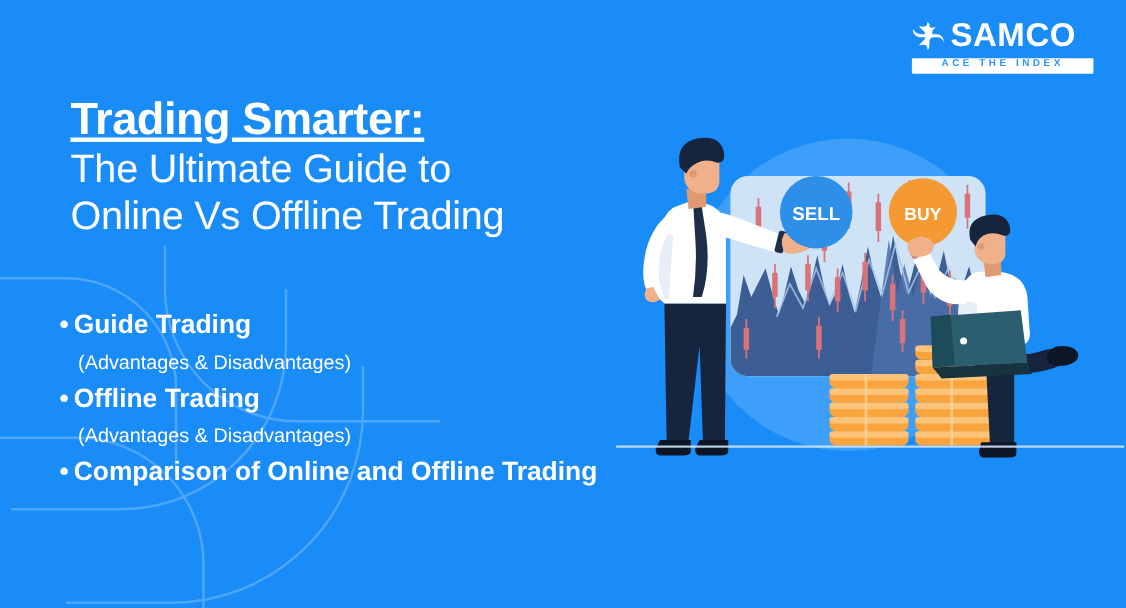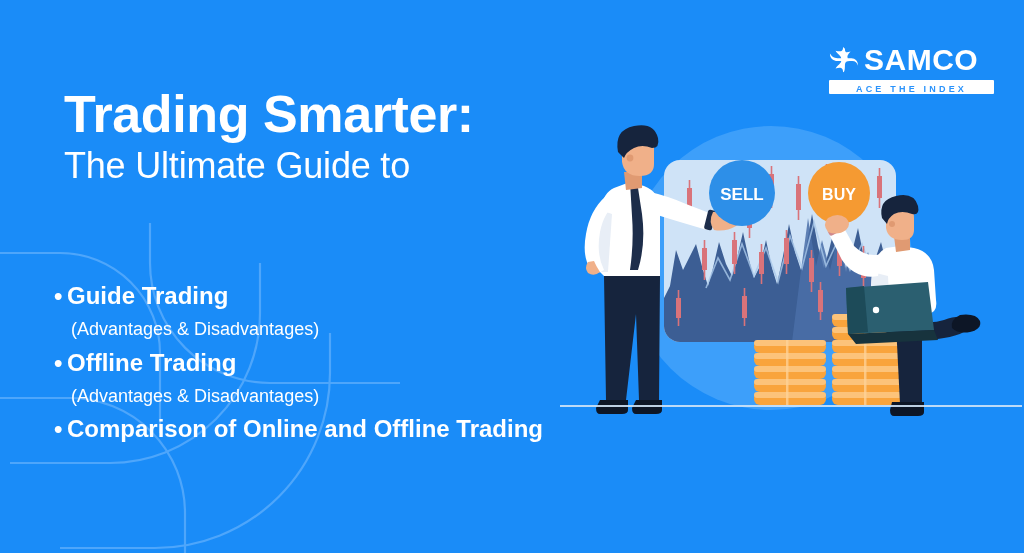--- a/index.html
+++ b/index.html
@@ -16,34 +16,34 @@
     background: #1a8cf8;
     overflow: hidden;
   }
 
   
   .deco-layer { position:absolute; left:0; bottom:0; width:460px; height:330px;
                 pointer-events:none; }
 
   
   .logo { position:absolute; right:30px; top:18px; width:165px; }
-  .logo-row { display:flex; gap:5px;margin-top:27px; }
+  .logo-row { display:flex; gap:5px; }
   .logo-mark { width:30px; height:30px; flex:0 0 30px; }
   .logo-word { font-size:30px; font-weight:bold; color:#ffffff;
                letter-spacing:0.5px; line-height:30px; }
   .logo-bar { margin-top:5px; background:#ffffff; border-radius:1px;
-              height:14px; display:flex; align-items:flex-end;
+              height:14px; display:flex; align-items:flex-start;
               justify-content:center; }
   .logo-tag { font-size:9px; font-weight:bold; color:#2b93fb;
               letter-spacing:3.2px; line-height:9px; }
 
   
   .headline { position:absolute; left:64px; top:84px; }
   .h-line { color:#ffffff; line-height:1.18; white-space:nowrap; }
-  .h-1 { font-size:52px; font-weight:bold; letter-spacing:-0.4px; }
+  .h-1 { font-size:41px; font-weight:bold; letter-spacing:-0.4px;text-decoration:underline; }
   .h-2, .h-3 { font-size:36px; font-weight:400; letter-spacing:-0.2px; }
 
   
   .bullets { position:absolute; left:54px; top:282px; }
   .b-item { margin-bottom:4px; }
   .b-main { color:#ffffff; font-size:24px; font-weight:bold;
             line-height:1.18; white-space:nowrap; display:flex;
             align-items:baseline; }
   .b-dot { display:inline-block; width:13px; flex:0 0 13px;
            font-size:24px; line-height:1.18; }
@@ -80,20 +80,21 @@
       <div class="logo-word">SAMCO</div>
     </div>
     <div class="logo-bar">
       <span class="logo-tag">ACE THE INDEX</span>
     </div>
   </div>
 
   <div class="headline">
     <div class="h-line h-1">Trading Smarter:</div>
     <div class="h-line h-2">The Ultimate Guide to</div>
+    <div class="h-line h-3">Online Vs Offline Trading</div>
   </div>
 
   <div class="bullets">
 
     <div class="b-item">
       <div class="b-main">
         <span class="b-dot">•</span>
         <span>Guide Trading</span>
       </div>
       <div class="b-sub">(Advantages &amp; Disadvantages)</div>

